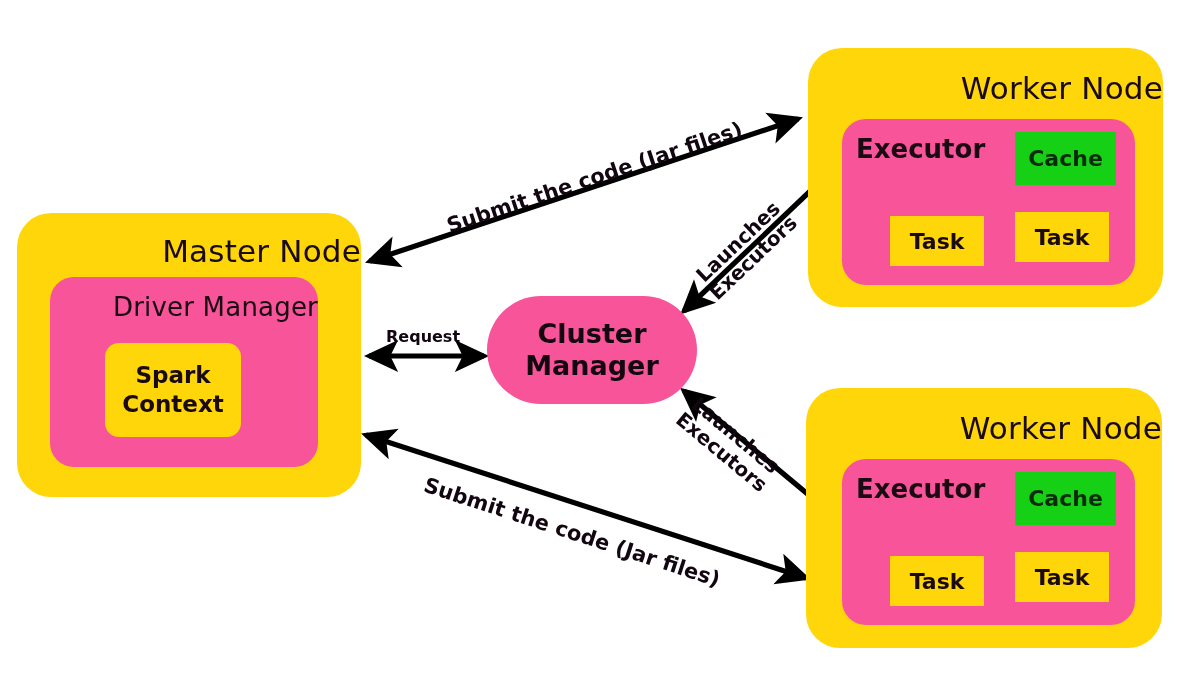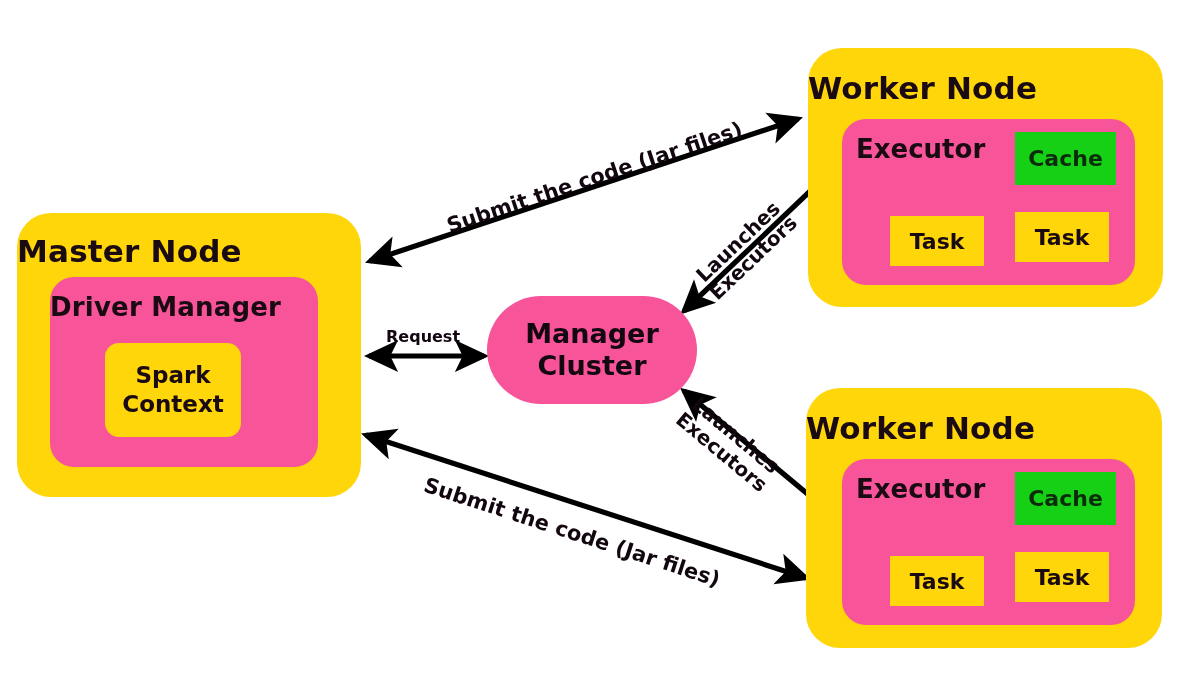--- a/index.html
+++ b/index.html
@@ -28,22 +28,22 @@
   .node-box {
     position: absolute;
     background: #FFD60A;
     border-radius: 34px;
     box-sizing: border-box;
   }
   .node-title {
     position: absolute;
     left: 0;
     right: 0;
-    text-align: left;
-    font-weight: bold;
+    text-align: right;
+    font-weight: normal;
     color: #1a0a12;
     letter-spacing: 0.2px;
   }
   .inner-pink {
     position: absolute;
     background: #F7549A;
     border-radius: 24px;
     box-sizing: border-box;
   }
   .pill {
@@ -135,22 +135,22 @@
       <div class="node-title" style="top:15px; font-size:26px;">Driver Manager</div>
 
       <div class="yellow-chip rounded" style="left:55px; top:66px; width:136px; height:94px; flex-direction:column; font-size:23px; line-height:1.28;">
         <span class="sc-line">Spark</span>
         <span class="sc-line">Context</span>
       </div>
     </div>
   </div>
 
   <div class="pill" style="left:487px; top:296px; width:210px; height:108px; font-size:27px;">
+    <span>Cluster</span>
     <span>Manager</span>
-    <span>Cluster</span>
   </div>
 
   <div class="node-box" style="left:808px; top:48px; width:355px; height:259px;">
     <div class="node-title" style="top:22px; font-size:31px;">Worker Node</div>
 
     <div class="inner-pink" style="left:34px; top:71px; width:293px; height:166px;">
       <div class="exec-label" style="left:14px; top:15px; font-size:26px;">Executor</div>
 
       <div class="green-chip" style="left:173px; top:13px; width:101px; height:53px; font-size:22px;">
         <span>Cache</span>

